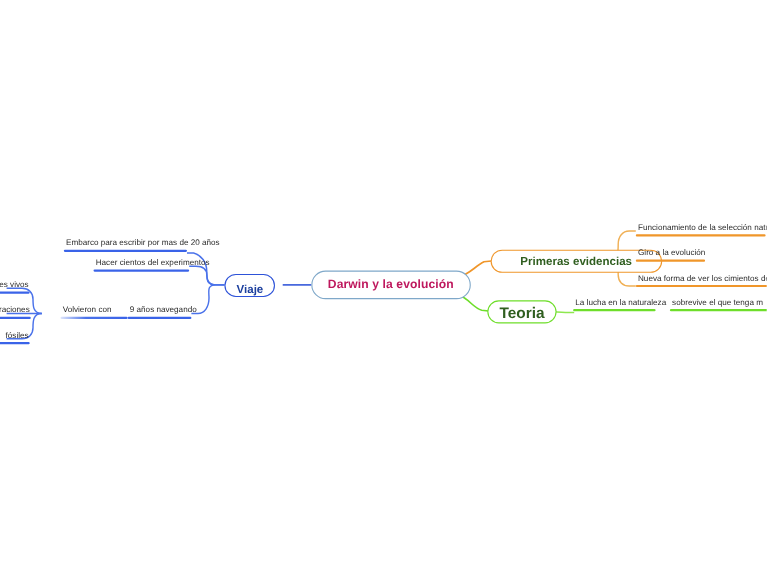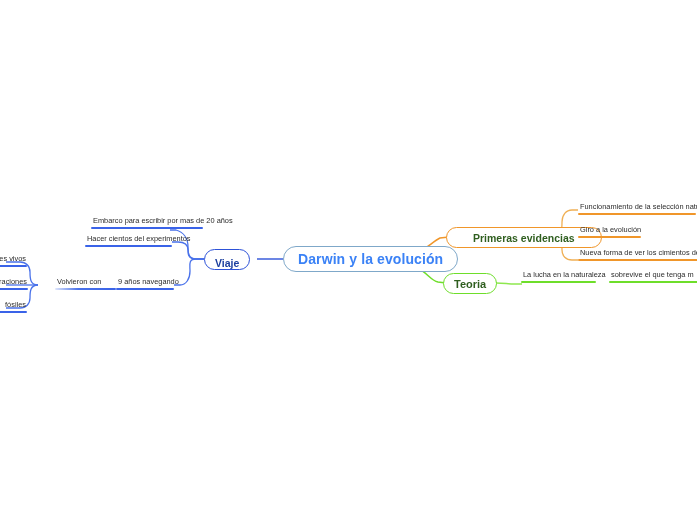--- a/index.html
+++ b/index.html
@@ -35,22 +35,22 @@
     align-items: center;
     justify-content: center;
     white-space: nowrap;
     font-weight: bold;
     border-style: solid;
   }
   .node-root {
     border-width: 1.6px;
     border-color: #7fa8c9;
     border-radius: 14px;
-    color: #3b82f6;
-    font-size: 14px;
+    color: #be185d;
+    font-size: 11px;
     padding: 0 14px;
     letter-spacing: .1px;
   }
   .node-branch-blue {
     border-width: 1.5px;
     border-color: #2d52d8;
     border-radius: 11px;
     color: #1c3f9e;
     font-size: 10.5px;
     padding: 0 10px;
@@ -62,21 +62,21 @@
     border-radius: 11px;
     color: #2f5e1f;
     font-size: 10.5px;
     padding: 0 26px;
   }
   .node-branch-green {
     border-width: 1.5px;
     border-color: #6ede2a;
     border-radius: 11px;
     color: #2f5e1f;
-    font-size: 11px;
+    font-size: 14px;
     padding: 0 10px;
   }
   .leaf {
     position: absolute;
     white-space: nowrap;
     font-size: 7.4px;
     line-height: 9px;
     color: #2b2b2b;
   }
   .leaf .leaf-text {
@@ -130,21 +130,21 @@
   </svg>
 
   <div class="node node-root" style="left:283px; top:246px; height:26px;">
     <span>Darwin y la evolución</span>
   </div>
 
   <div class="node node-branch-blue" style="left:204px; top:249px; height:21px;">
     <span>Viaje</span>
   </div>
 
-  <div class="leaf" style="left:58px; top:216px; width:112px; text-align:left;margin-left:33px;">
+  <div class="leaf" style="left:58px; top:216px; width:112px; text-align:left;">
     <span class="leaf-text">Embarco para escribir por mas de 20 años</span>
     <span class="leaf-underline ul-blue"></span>
   </div>
 
   <div class="leaf" style="left:85px; top:234px; width:87px; text-align:left;">
     <span class="leaf-text">Hacer cientos del experimentos</span>
     <span class="leaf-underline ul-blue"></span>
   </div>
 
   <div class="leaf" style="left:116px; top:277px; width:58px; text-align:center;">

